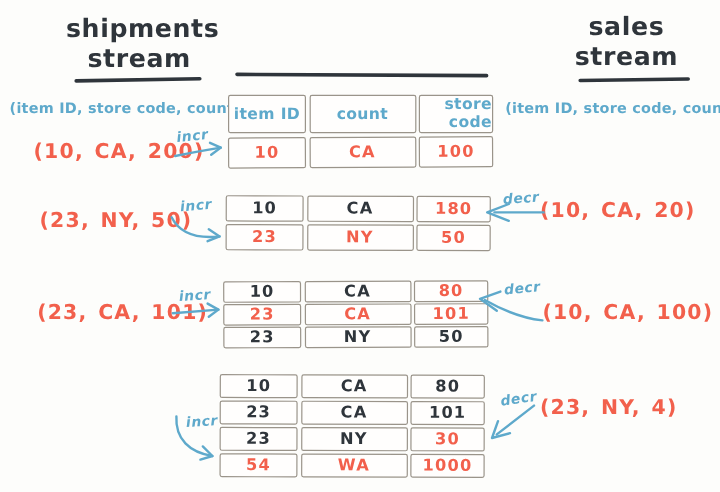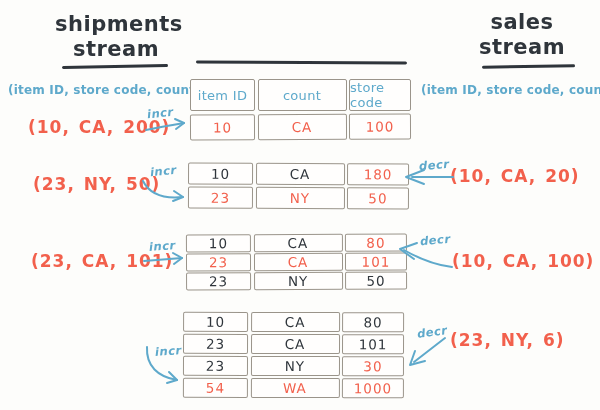--- a/index.html
+++ b/index.html
@@ -13,21 +13,21 @@
           white-space:nowrap;letter-spacing:.2px;}
   .tuple{position:absolute;color:var(--red);font-weight:bold;font-size:17px;white-space:nowrap;
          letter-spacing:1px;word-spacing:2px;}
   .op{position:absolute;color:var(--blue);font-size:11.5px;font-weight:bold;font-style:italic;
       letter-spacing:.5px;}
 
   .ttable{position:absolute;}
   .trow{display:grid;grid-template-columns:65px 89px 62px;gap:2.5px;margin-bottom:2.5px;}
   .cell{display:flex;align-items:center;justify-content:center;
         border:1.6px solid var(--border);border-radius:2px;background:#fffefd;
-        font-weight:normal;font-size:13.5px;letter-spacing:1px;color:var(--dark);}
+        font-weight:bold;font-size:13.5px;letter-spacing:1px;color:var(--dark);text-align:right;}
   .cell[data-variant="red"]{color:var(--red);}
   .cell[data-variant="dark"]{color:var(--dark);}
   .hcell{color:var(--blue);font-size:13px;letter-spacing:.3px;}
   .thead .trow{height:24px;}
   .t1 .trow{height:26px;}
   .t2 .trow{height:21.5px;}
   .t3 .trow{height:16.5px;}
   .t4 .trow{height:19.5px;}
   .t1{transform:rotate(-.3deg);}
   .t2{transform:rotate(.2deg);}
@@ -128,21 +128,21 @@
       <div class="cell" data-variant="red">1000</div>
     </div>
   </div>
 
   <div class="tuple" style="left:28px;top:117px;">(10, CA, 200)</div>
   <div class="tuple" style="left:33px;top:174px;">(23, NY, 50)</div>
   <div class="tuple" style="left:31px;top:251px;">(23, CA, 101)</div>
 
   <div class="tuple" style="left:450px;top:166px;">(10, CA, 20)</div>
   <div class="tuple" style="left:452px;top:251px;">(10, CA, 100)</div>
-  <div class="tuple" style="left:450px;top:330px;">(23, NY, 6)</div>
+  <div class="tuple" style="left:450px;top:330px;">(23, NY, 4)</div>
 
   <div class="op" style="left:147px;top:106px;transform:rotate(-6deg);">incr</div>
   <div class="op" style="left:150px;top:164px;transform:rotate(-5deg);">incr</div>
   <div class="op" style="left:149px;top:239px;transform:rotate(-4deg);">incr</div>
   <div class="op" style="left:155px;top:344px;transform:rotate(-4deg);">incr</div>
   <div class="op" style="left:419px;top:158px;transform:rotate(-4deg);">decr</div>
   <div class="op" style="left:420px;top:233px;transform:rotate(-5deg);">decr</div>
   <div class="op" style="left:417px;top:325px;transform:rotate(-8deg);">decr</div>
 
   <svg id="arrows" viewBox="0 0 600 410">

